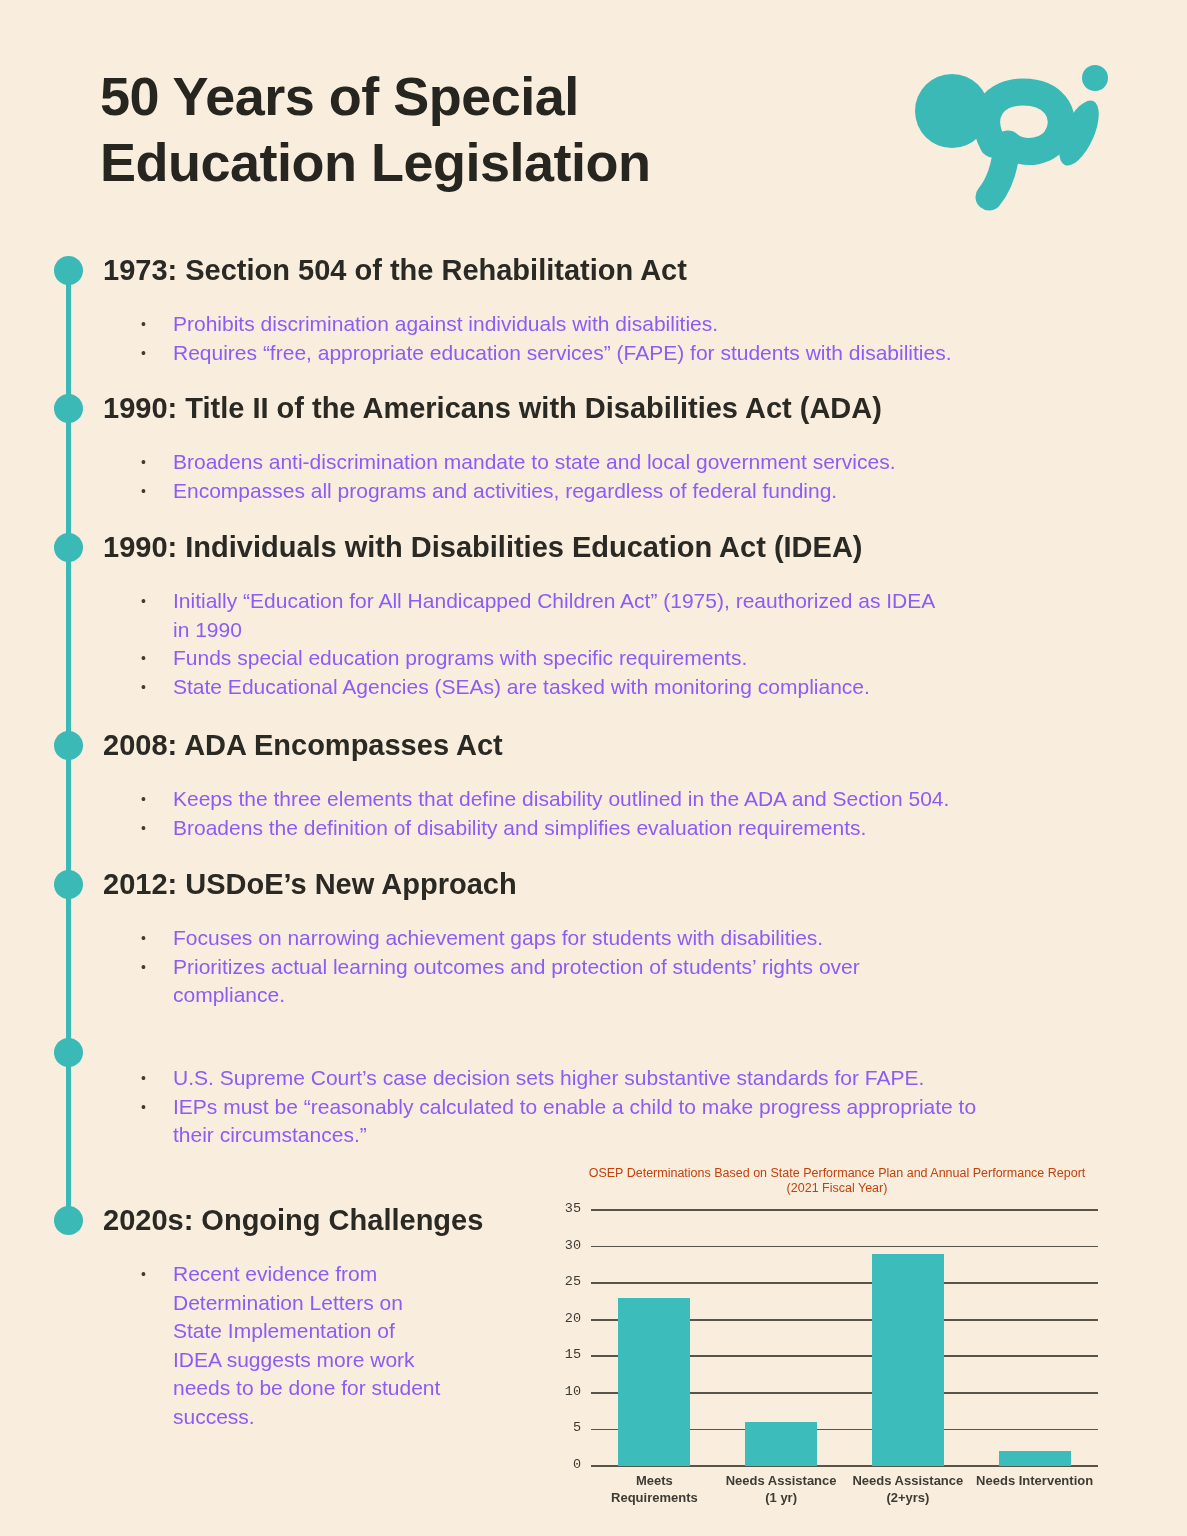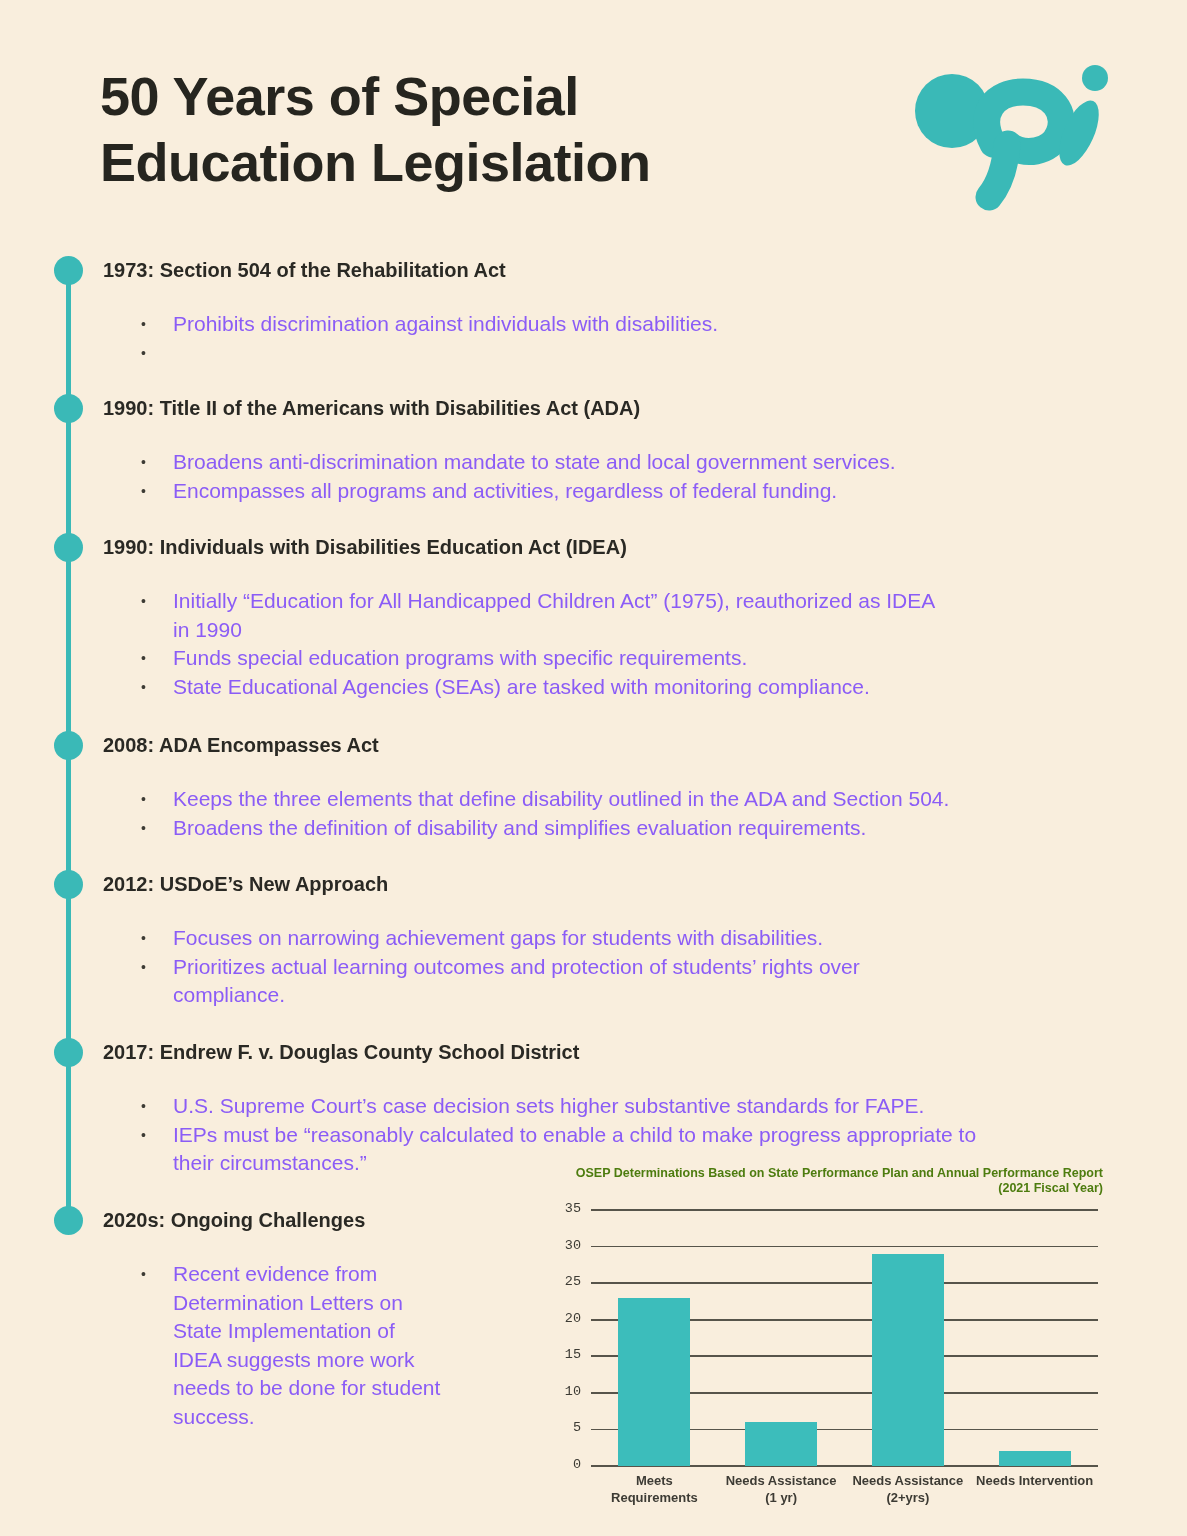--- a/index.html
+++ b/index.html
@@ -22,36 +22,36 @@
     position:absolute; left:66px; top:270px;
     width:5px; height:950px; border-radius:3px;
     background:#3ab9b7;
   }
   .timeline-dot {
     position:absolute; left:54px; width:29px; height:29px;
     border-radius:50%; background:#3ab9b7;
   }
   .entry { position:absolute; left:103px; width:1044px; }
   .entry-heading {
-    font-size:20px; font-weight:bold; line-height:28px; color:#2a2924;
+    font-size:29px; font-weight:bold; line-height:28px; color:#2a2924;
   }
   .bullets { margin-top:26px; padding-left:38px; }
   .bullet-row { display:flex; }
   .bullet-glyph {
     flex:none; width:32px; font-size:14px; line-height:28.5px; color:#3d3b34;
   }
   .bullet-text { font-size:21px; line-height:28.5px; color:#8b5cf6; }
   .entry.e3 .bullet-text { max-width:780px; }
   .entry.e5 .bullet-text { max-width:735px; }
   .entry.e6 .bullet-text { max-width:840px; }
   .entry.e7 .bullet-text { max-width:272px; }
 
   
   .chart { position:absolute; left:555px; top:1166px; width:548px; height:360px; }
-  .chart-titles { margin-left:16px; width:532px; text-align:right; color:#4d7c0f;font-weight:bold; }
+  .chart-titles { margin-left:16px; width:532px; text-align:center; color:#c2410c; }
   .chart-title-line { font-size:12.5px; line-height:15px; }
   .chart-y-axis { position:absolute; left:0; top:44px; width:30px; height:256px;font-family:Liberation Mono, monospace; }
   .ytick {
     position:absolute; right:4px; font-size:13.5px; color:#3d3b34;
   }
   .chart-plot {
     position:absolute; left:36px; top:44px; width:507px; height:256px;
   }
   .gridline { position:absolute; left:0; right:0; height:1.6px; background:#57544a; }
   .bars-row { position:absolute; left:0; right:0; top:0; bottom:0; display:flex; align-items:flex-end; }
@@ -88,20 +88,21 @@
 
   <section class="entry e1" style="top:256px">
     <h2 class="entry-heading">1973: Section 504 of the Rehabilitation Act</h2>
     <div class="bullets">
       <div class="bullet-row">
         <span class="bullet-glyph">•</span>
         <span class="bullet-text">Prohibits discrimination against individuals with disabilities.</span>
       </div>
       <div class="bullet-row">
         <span class="bullet-glyph">•</span>
+        <span class="bullet-text">Requires “free, appropriate education services” (FAPE) for students with disabilities.</span>
       </div>
     </div>
   </section>
 
   <section class="entry e2" style="top:394px">
     <h2 class="entry-heading">1990: Title II of the Americans with Disabilities Act (ADA)</h2>
     <div class="bullets">
       <div class="bullet-row">
         <span class="bullet-glyph">•</span>
         <span class="bullet-text">Broadens anti-discrimination mandate to state and local government services.</span>
@@ -153,21 +154,20 @@
         <span class="bullet-text">Focuses on narrowing achievement gaps for students with disabilities.</span>
       </div>
       <div class="bullet-row">
         <span class="bullet-glyph">•</span>
         <span class="bullet-text">Prioritizes actual learning outcomes and protection of students’ rights over compliance.</span>
       </div>
     </div>
   </section>
 
   <section class="entry e6" style="top:1038px">
-    <h2 class="entry-heading">2017: Endrew F. v. Douglas County School District</h2>
     <div class="bullets">
       <div class="bullet-row">
         <span class="bullet-glyph">•</span>
         <span class="bullet-text">U.S. Supreme Court’s case decision sets higher substantive standards for FAPE.</span>
       </div>
       <div class="bullet-row">
         <span class="bullet-glyph">•</span>
         <span class="bullet-text">IEPs must be “reasonably calculated to enable a child to make progress appropriate to their circumstances.”</span>
       </div>
     </div>

